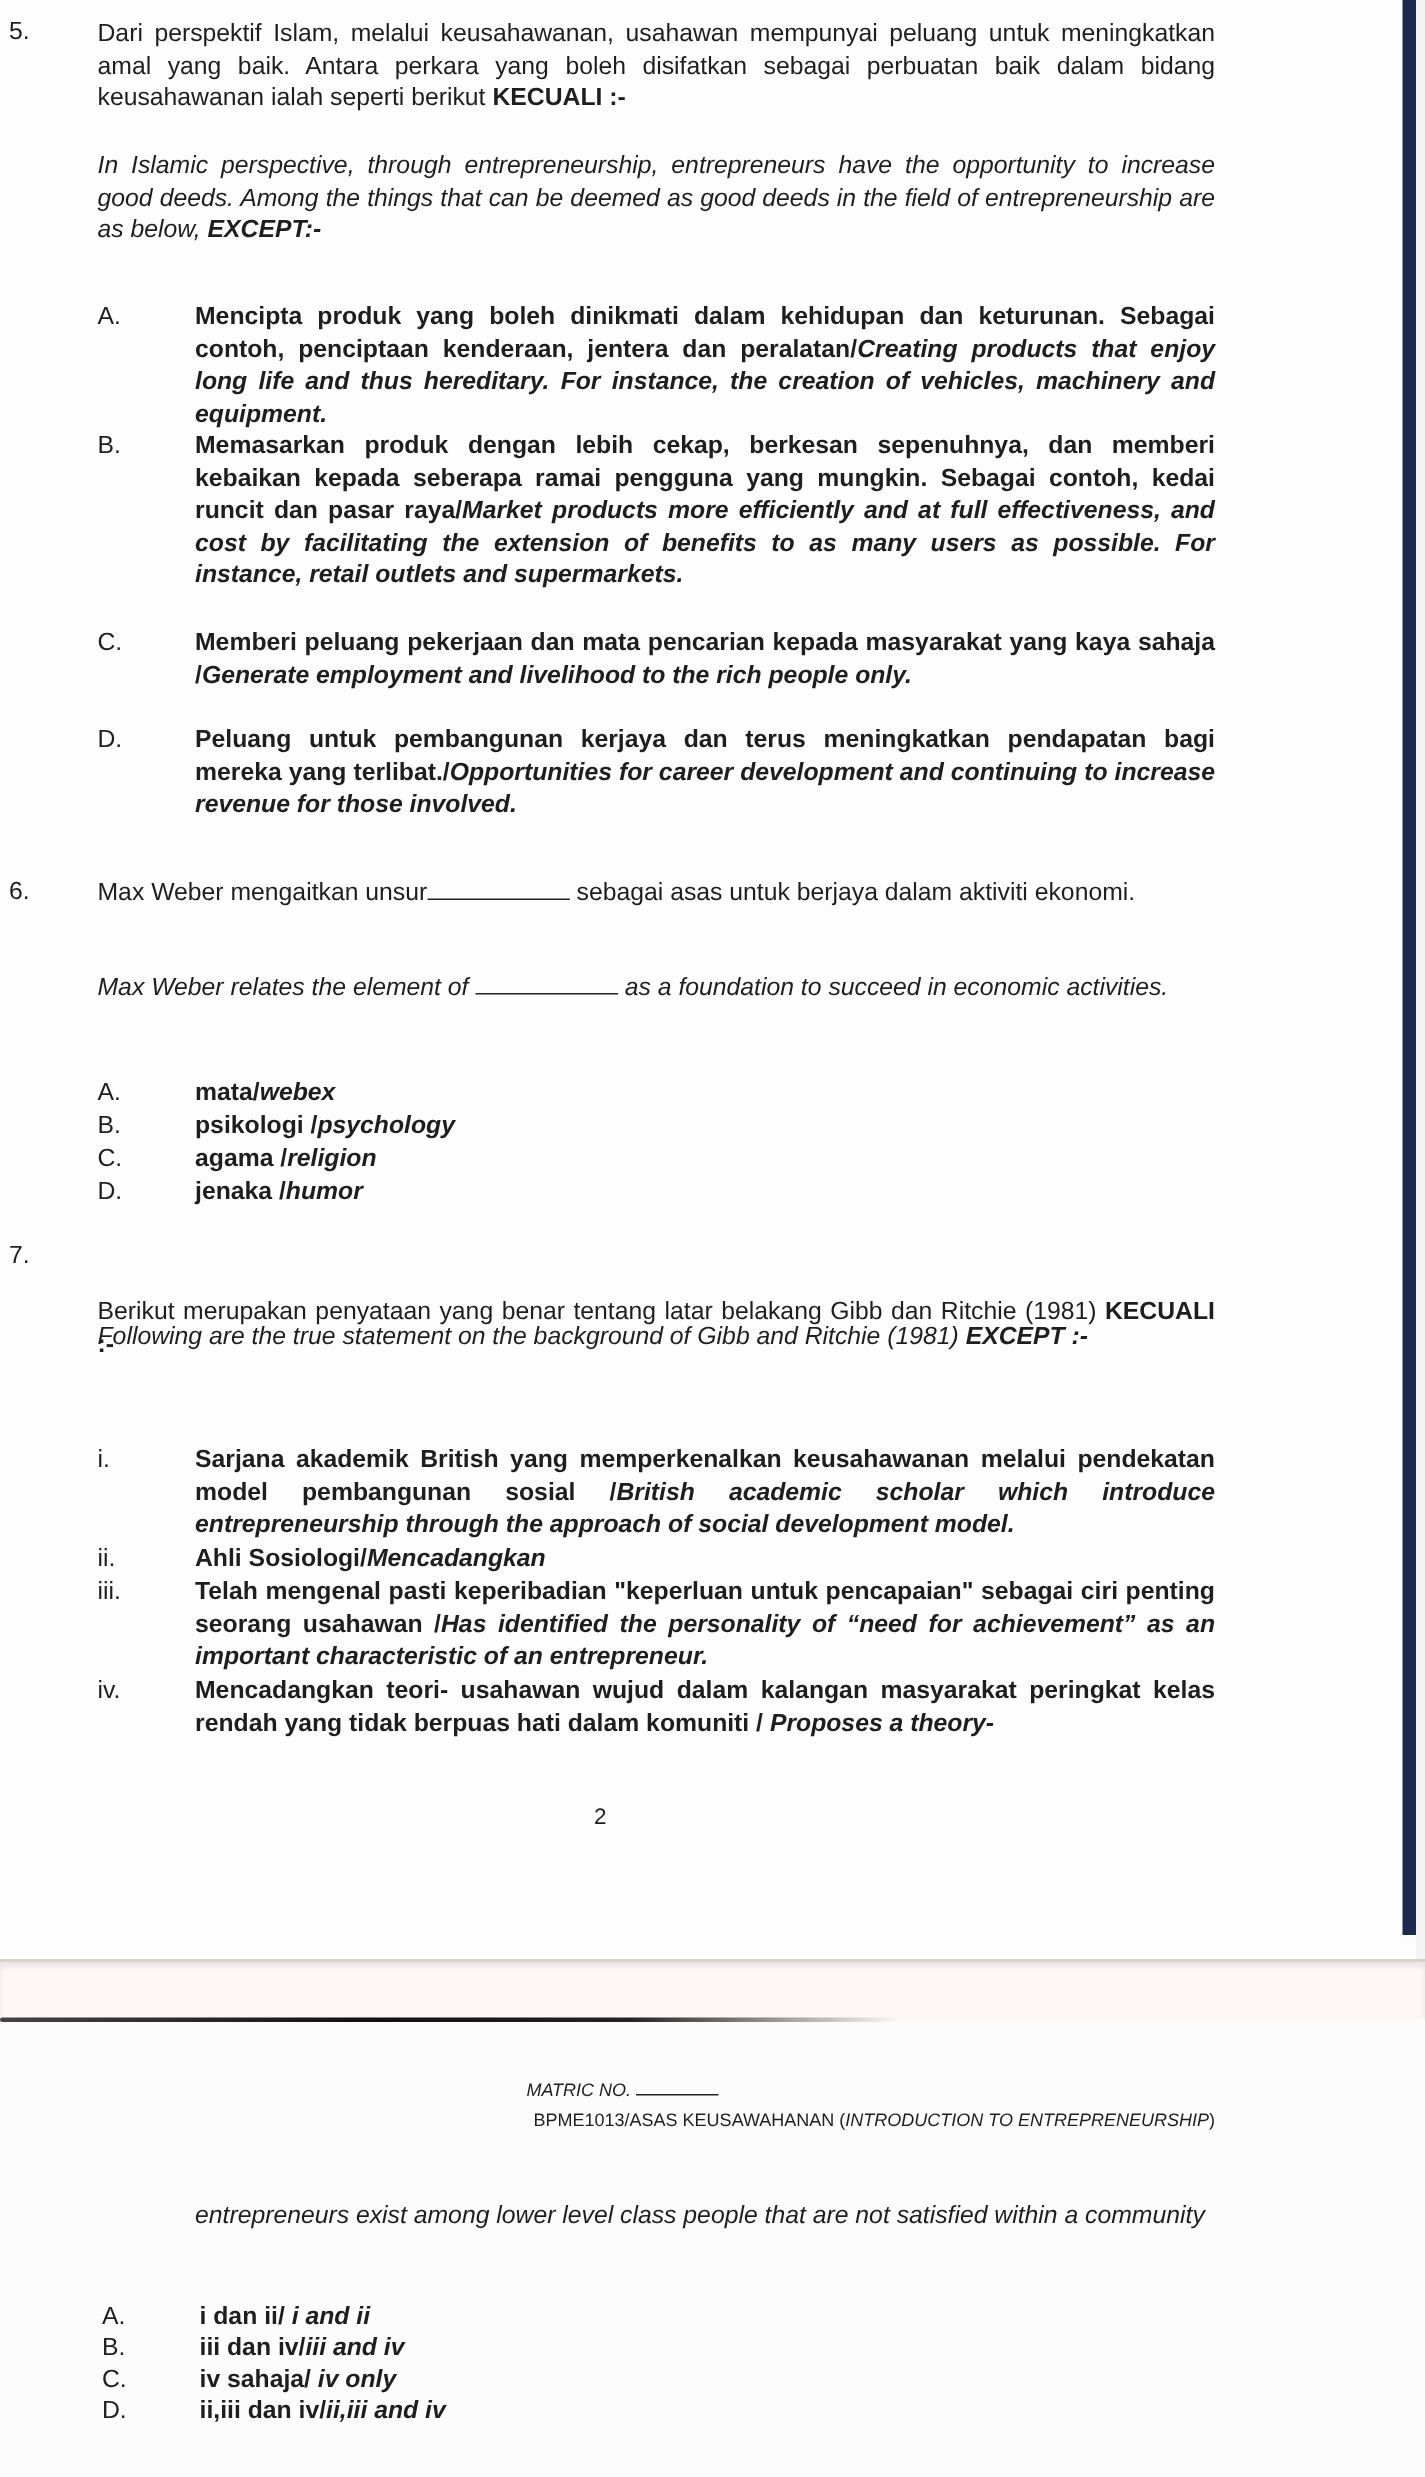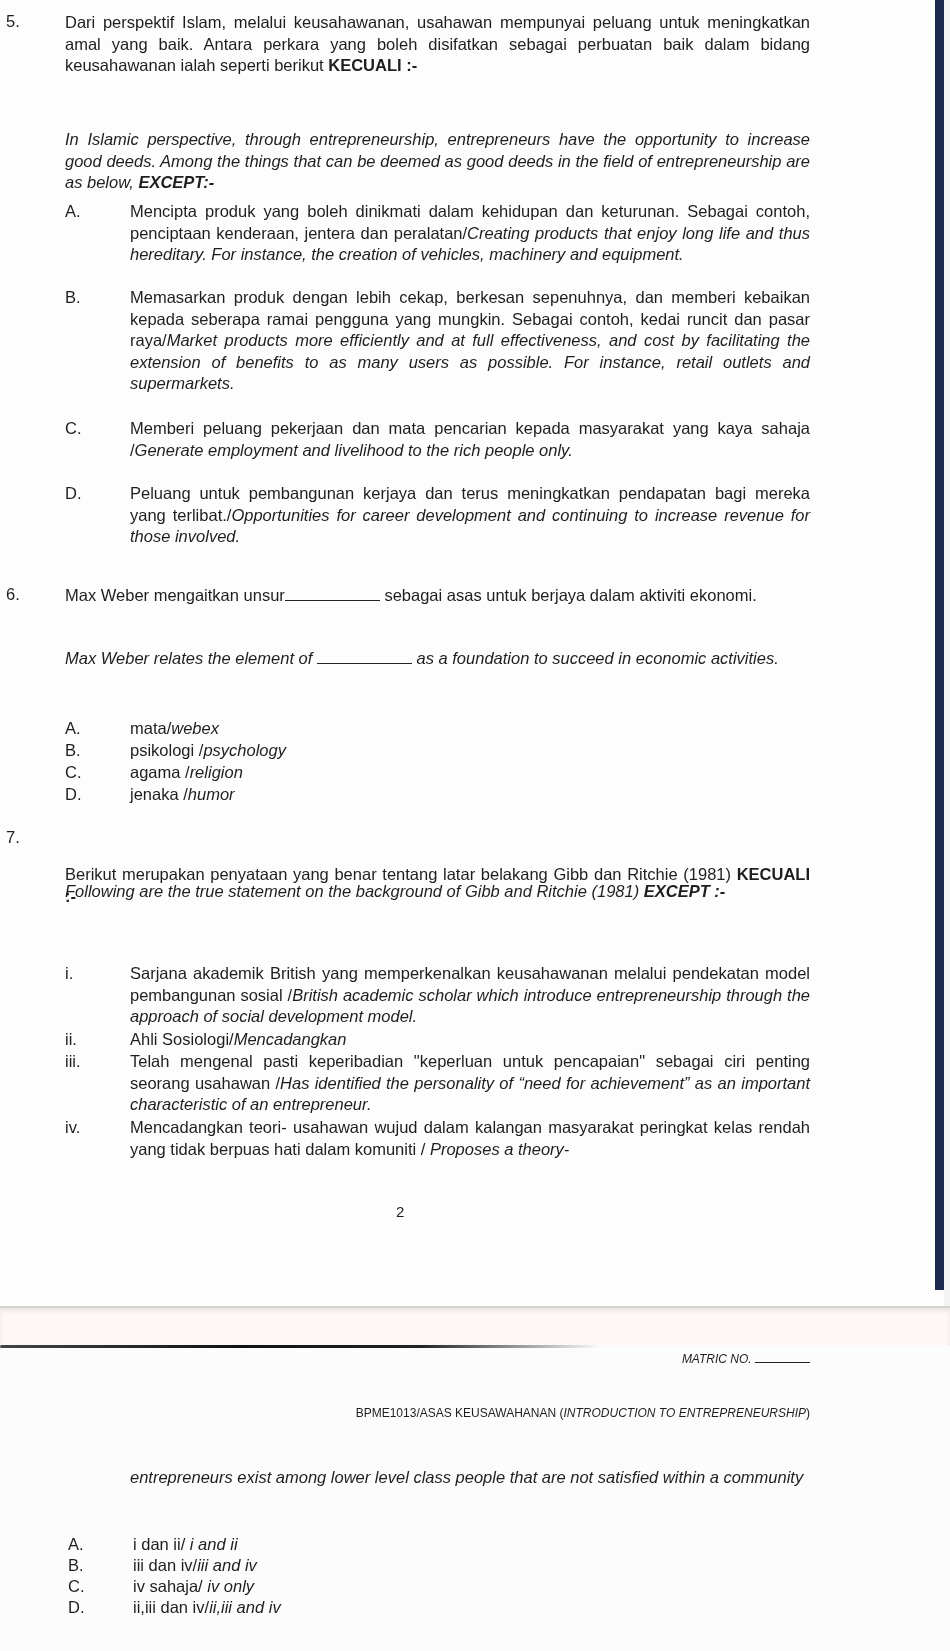--- a/index.html
+++ b/index.html
@@ -81,20 +81,21 @@
   .opt .lbl {
     position: absolute;
     left: 0;
     top: 0;
   }
   .opt .txt {
     position: absolute;
     left: 65px;
     width: 680px;
     text-align: justify;
+    font-weight: bold;
   }
   .it { font-style: italic; }
   .b { font-weight: bold; }
   .header-line {
     position: absolute;
     text-align: right;
     width: 790px;
     left: 20px;
     font-size: 12px;
   }
@@ -120,21 +121,21 @@
 <div class="right-bar-edge"></div>
 <div class="gap"></div>
 <div class="page2"></div>
 <div class="scan-edge"></div>
 
 <div class="block" style="top:12px;">
   <span class="q-num">5.</span>
   <div class="q-body" style="top:0;">
     <span>Dari perspektif Islam, melalui keusahawanan, usahawan mempunyai peluang untuk meningkatkan amal yang baik. Antara perkara yang boleh disifatkan sebagai perbuatan baik dalam bidang keusahawanan ialah seperti berikut </span><span class="b">KECUALI :-</span>
   </div>
-  <div class="q-body it" style="top:88px;margin-top:29px;">
+  <div class="q-body it" style="top:88px;">
     <span>In Islamic perspective, through entrepreneurship, entrepreneurs have the opportunity to increase good deeds. Among the things that can be deemed as good deeds in the field of entrepreneurship are as below, </span><span class="b">EXCEPT:-</span>
   </div>
 </div>
 
 <div class="opt" style="top:201px;">
   <span class="lbl">A.</span>
   <div class="txt"><span>Mencipta produk yang boleh dinikmati dalam kehidupan dan keturunan. Sebagai contoh, penciptaan kenderaan, jentera dan peralatan/</span><span class="it">Creating products that enjoy long life and thus hereditary. For instance, the creation of vehicles, machinery and equipment.</span></div>
 </div>
 
 <div class="opt" style="top:287px;">
@@ -204,21 +205,21 @@
 <div class="opt" style="top:1117px;">
   <span class="lbl">iv.</span>
   <div class="txt"><span>Mencadangkan teori- usahawan wujud dalam kalangan masyarakat  peringkat kelas rendah yang tidak berpuas hati dalam komuniti / </span><span class="it">Proposes a theory-</span></div>
 </div>
 
 <span class="page-num">2</span>
 
 <div class="header-line" style="top:1406px;">
   <span>BPME1013/ASAS KEUSAWAHANAN (</span><span class="it">INTRODUCTION TO ENTREPRENEURSHIP</span><span>)</span>
 </div>
-<div class="header-line it" style="top:1348px;">
+<div class="header-line it" style="top:1382px;text-align:center;">
   <span>MATRIC NO.</span>
   <span class="blank" style="width:55px;"></span>
 </div>
 
 <div class="q-body it" style="top:1467px; left:130px; width:685px;">entrepreneurs exist among lower level class people that are not satisfied within a community</div>
 
 <div class="opt" style="top:1534px; left:68px;">
   <span class="lbl">A.</span>
   <div class="txt"><span>i dan ii/</span><span class="it"> i and ii</span></div>
 </div>

